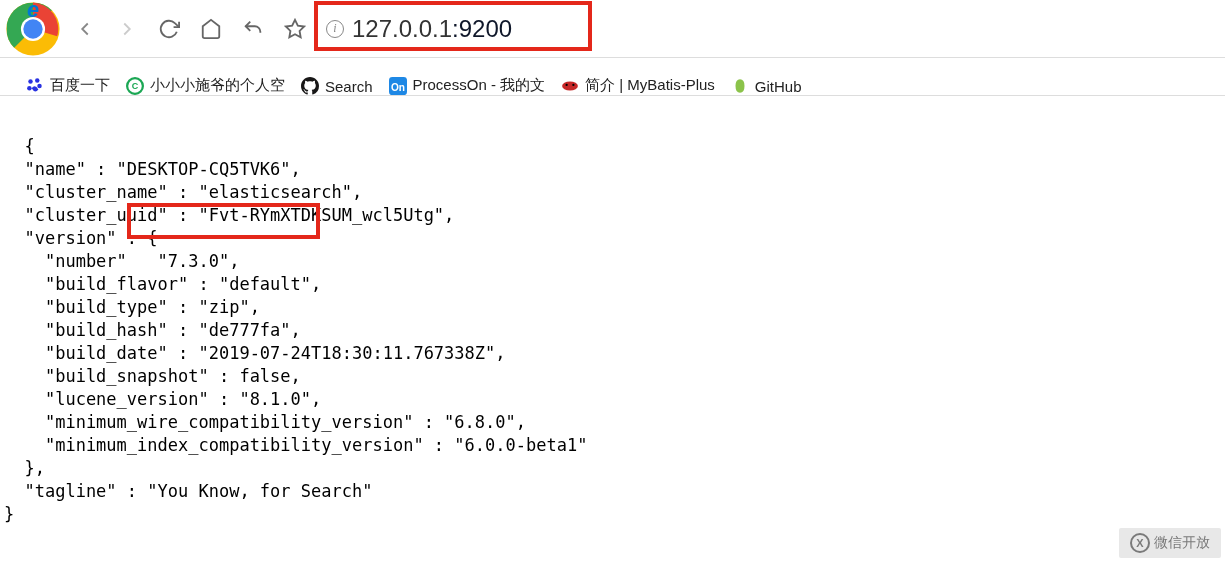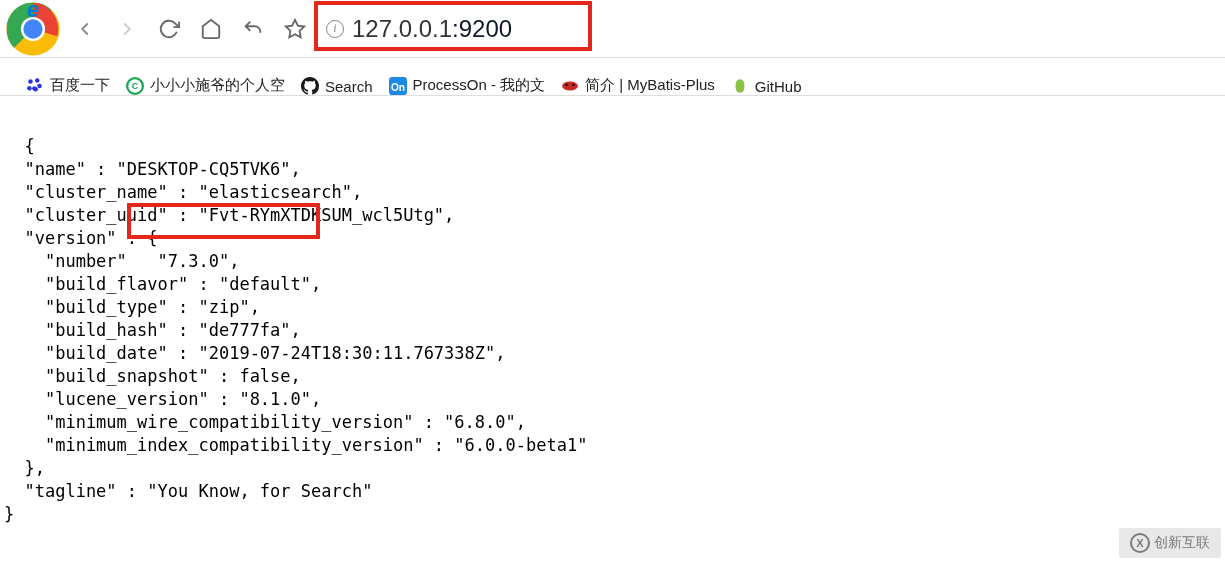--- a/index.html
+++ b/index.html
@@ -153,14 +153,14 @@
 <span>    "lucene_version" : "8.1.0",</span>
 <span>    "minimum_wire_compatibility_version" : "6.8.0",</span>
 <span>    "minimum_index_compatibility_version" : "6.0.0-beta1"</span>
 <span>  },</span>
 <span>  "tagline" : "You Know, for Search"</span>
 <span>}</span>
 </div>
 
 <div class="watermark">
   <span class="watermark-icon">X</span>
-  <span>创新互联</span>
+  <span>微信开放</span>
 </div>
 
 </body></html>

